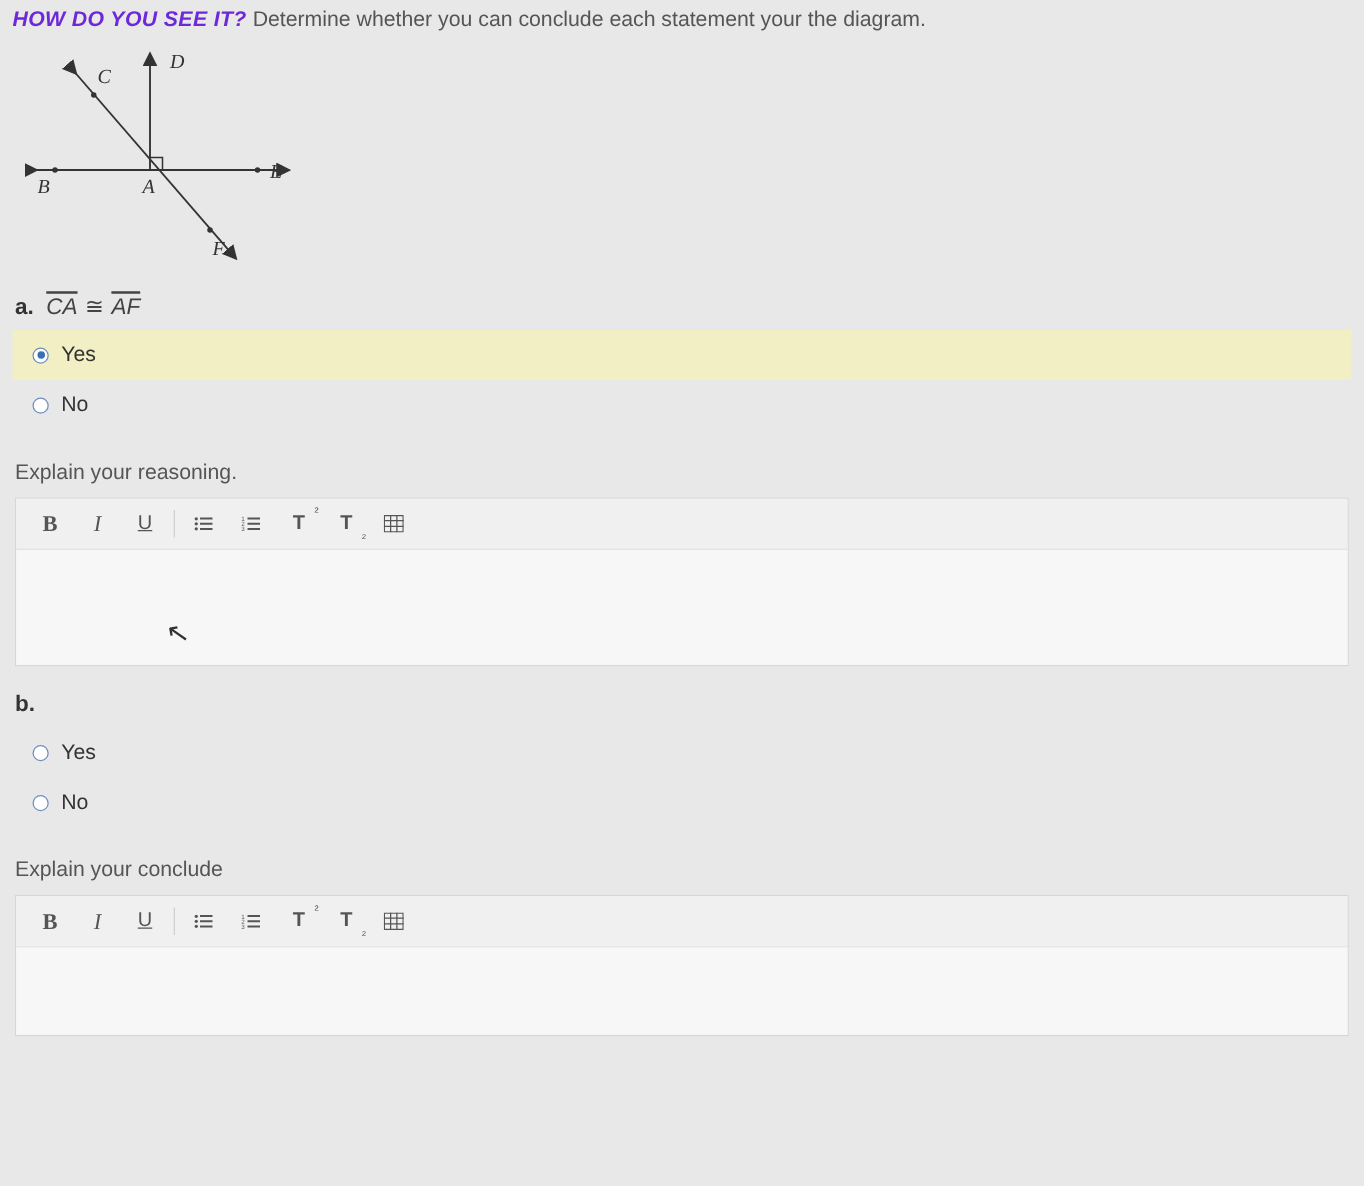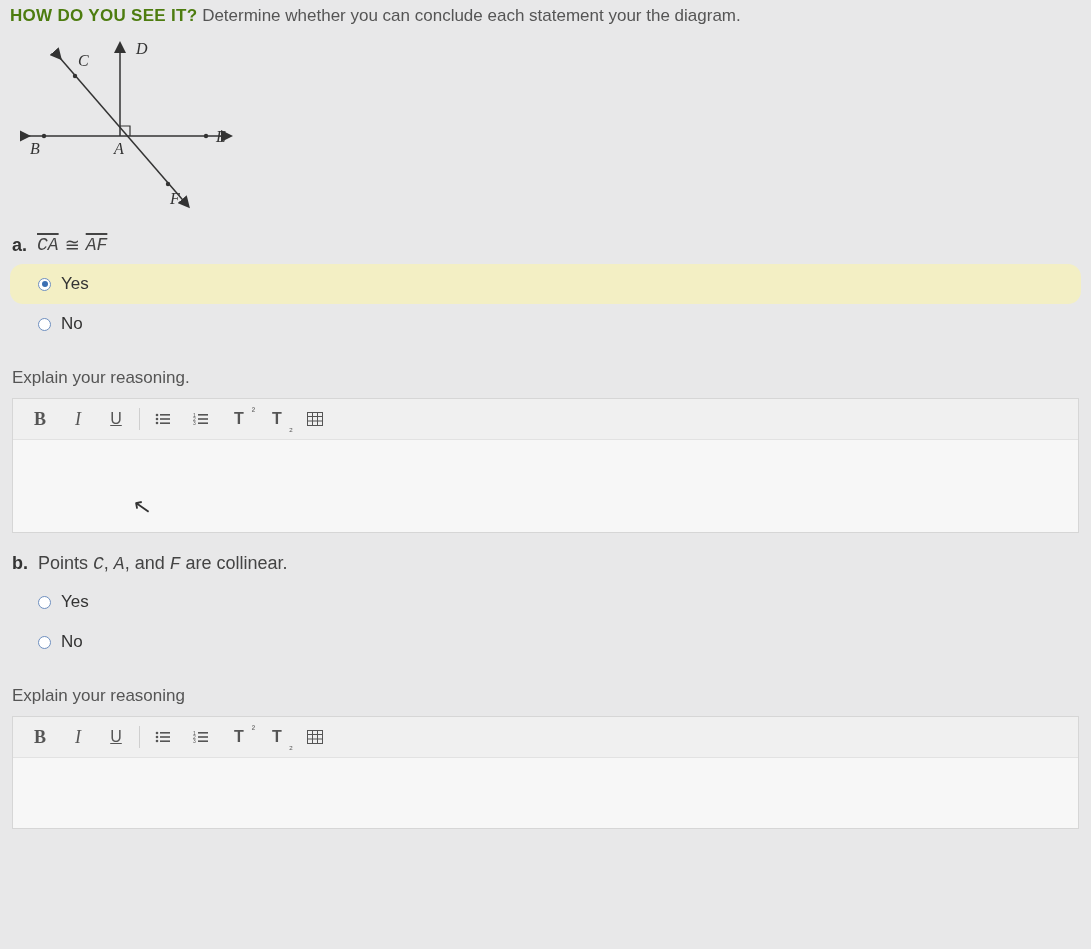--- a/index.html
+++ b/index.html
@@ -6,31 +6,30 @@
   body {
     font-family: Arial, Helvetica, sans-serif;
     background: #e8e8e9;
     color: #333;
     width: 1091px;
     height: 949px;
     padding: 6px 10px 10px 10px;
     font-size: 17px;
   }
   .title-line { margin-bottom: 6px; color: #555; }
-  .title-bold { font-weight: 700; color: #4d7c0f; letter-spacing: .3px; }
+  .title-bold { font-weight: 700; color: #6d28d9; letter-spacing: .3px; font-style: italic; }
   .diagram-wrap { margin: 10px 0 18px 10px; }
   .part-label { margin: 10px 0 8px 2px; font-size: 18px; color: #444; display: flex; align-items: center; gap: 6px; }
   .part-prefix { font-weight: 700; margin-right: 4px; color: #333; }
   .over { text-decoration: overline; text-decoration-thickness: 1.5px; }
-  .ital { font-style: italic; font-family: Liberation Mono, monospace; }
+  .ital { font-style: italic; }
   .options { margin: 6px 0 10px 0; }
   .option-row {
     display: flex; align-items: center; gap: 10px;
-    padding: 10px 28px;
-    border-radius: 13px;
+    padding: 10px 16px;
   }
   .option-selected { background: #f3efc4; }
   .radio {
     width: 13px; height: 13px; border: 1.5px solid #6e8fbf; border-radius: 50%;
     display: inline-flex; align-items: center; justify-content: center;
     background: #fff;
   }
   .radio.checked::after {
     content: ""; width: 6px; height: 6px; border-radius: 50%; background: #3b6fb3;
   }
@@ -171,37 +170,34 @@
         </svg>
     </span>
   </div>
   <div class="editor-body">
     <span class="cursor-arrow">↖</span>
   </div>
 </div>
 
 <div class="part-label">
   <span class="part-prefix">b.</span>
-  <span>
-    <span>Points </span><span class="ital">C</span><span>, </span><span class="ital">A</span><span>, and </span><span class="ital">F</span><span> are collinear.</span>
-  </span>
 </div>
 
 <div class="options">
   <div class="option-row">
     <span class="radio"></span>
     <span>Yes</span>
   </div>
   <div class="option-row">
     <span class="radio"></span>
     <span>No</span>
   </div>
 </div>
 
-<div class="explain-label">Explain your reasoning</div>
+<div class="explain-label">Explain your conclude</div>
 
 <div class="editor">
   <div class="toolbar">
     <span class="tb-btn tb-bold">B</span>
     <span class="tb-btn tb-ital">I</span>
     <span class="tb-btn tb-under">U</span>
     <span class="tb-sep"></span>
     <span class="tb-btn">
       <svg width="16" height="14">
           <circle cx="2" cy="3" r="1.3" fill="#555"></circle>

